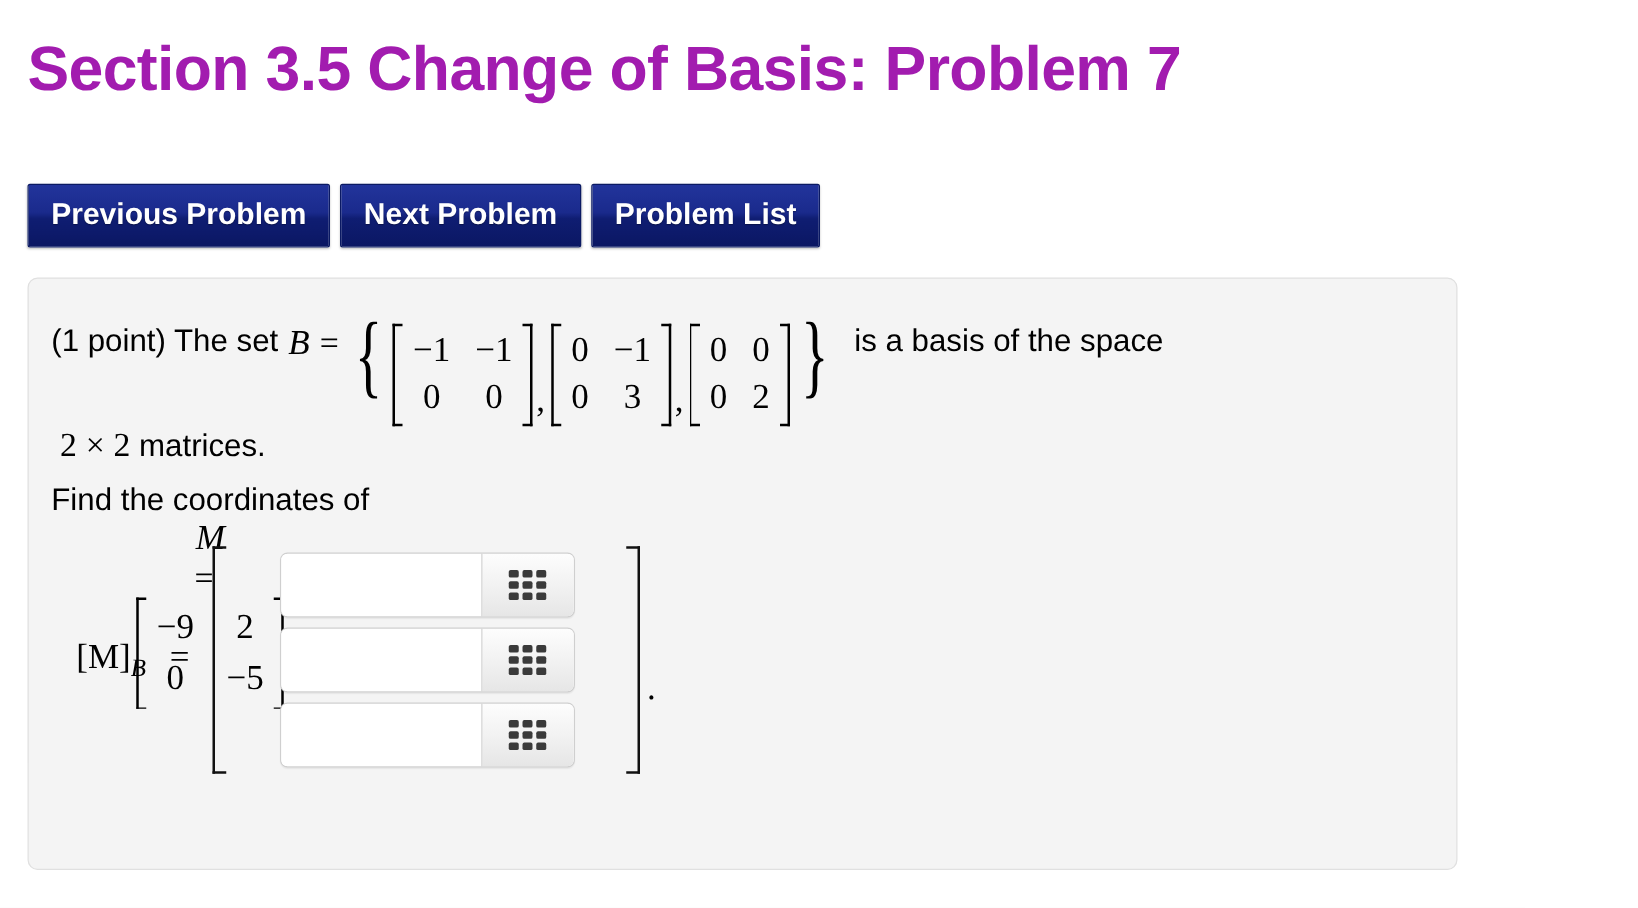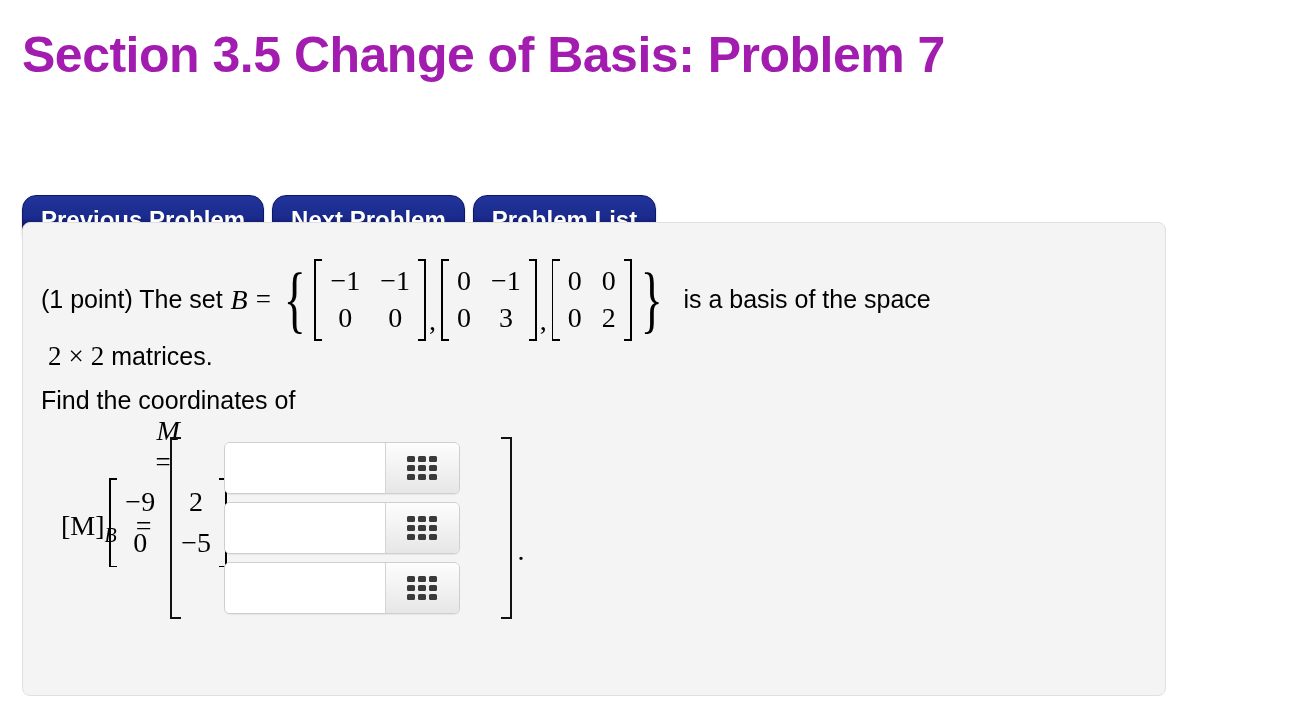--- a/index.html
+++ b/index.html
@@ -34,33 +34,32 @@
     position: absolute;
     left: 22px;
     top: 147px;
     display: flex;
     gap: 8px;
     align-items: flex-start;
   }
   .nav-btn {
     display: inline-block;
     border: 1px solid #0b1a63;
-    border-radius: 14px;
+    border-radius: 2px;
     background: linear-gradient(to bottom, #22349b 0%, #1a2a8c 45%, #0f1d72 55%, #0b1763 100%);
     color: #ffffff;
     font-size: 24px;
     font-weight: bold;
     font-family: "Liberation Sans", sans-serif;
     padding: 12px 18px 13px 18px;
     line-height: 1;
     cursor: pointer;
     box-shadow: 0 1px 2px rgba(0,0,0,0.25);
     white-space: nowrap;
     text-shadow: 0 1px 1px rgba(0,0,0,0.35);
-    margin-top: 48px;
   }
 
   
   .problem-panel {
     position: absolute;
     left: 22px;
     top: 222px;
     width: 1144px;
     height: 474px;
     background: #f4f4f4;
@@ -72,21 +71,21 @@
     font-family: "Liberation Serif", serif;
     font-style: italic;
   }
 
   
   .stmt-line1 {
     position: absolute;
     left: 18px;
     top: 36px;
     display: flex;
-    align-items: center;
+    align-items: flex-start;
     font-size: 25px;
     white-space: nowrap;
   }
   .stmt-line2 {
     position: absolute;
     left: 18px;
     top: 118px;
     font-size: 25px;
     white-space: nowrap;
     display: flex;

